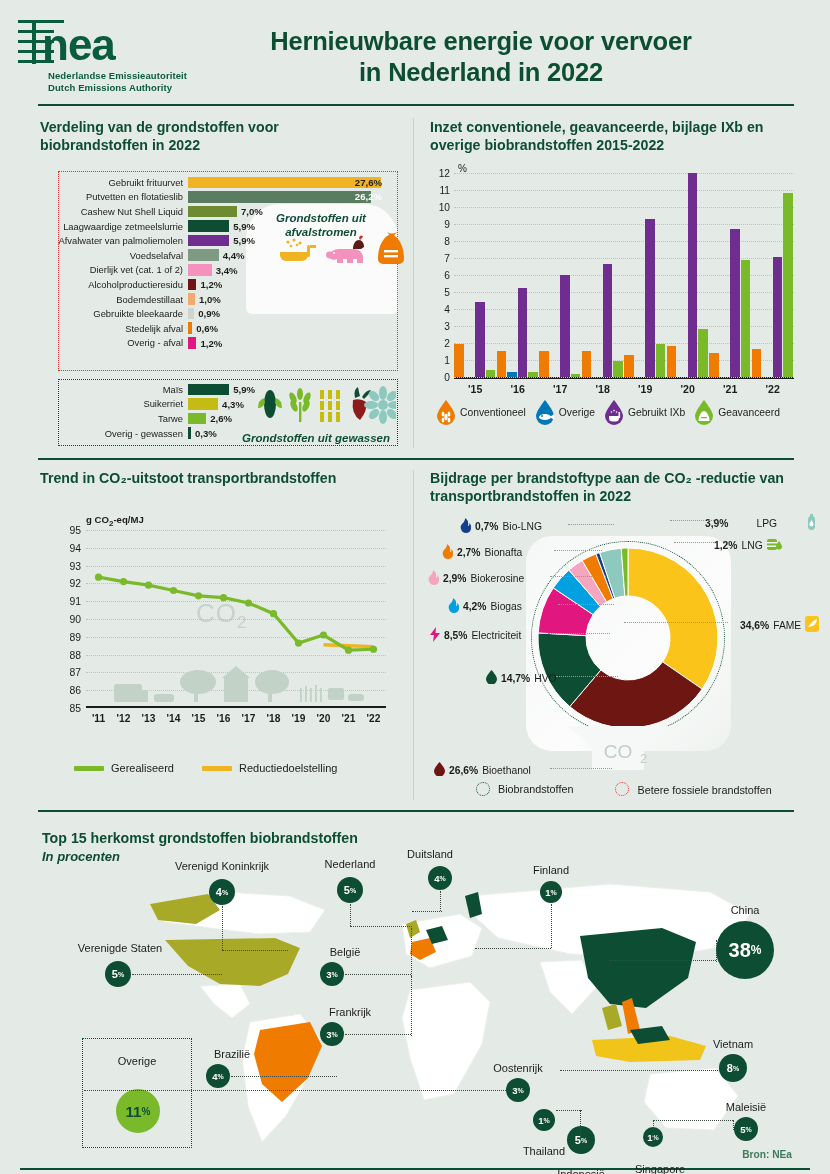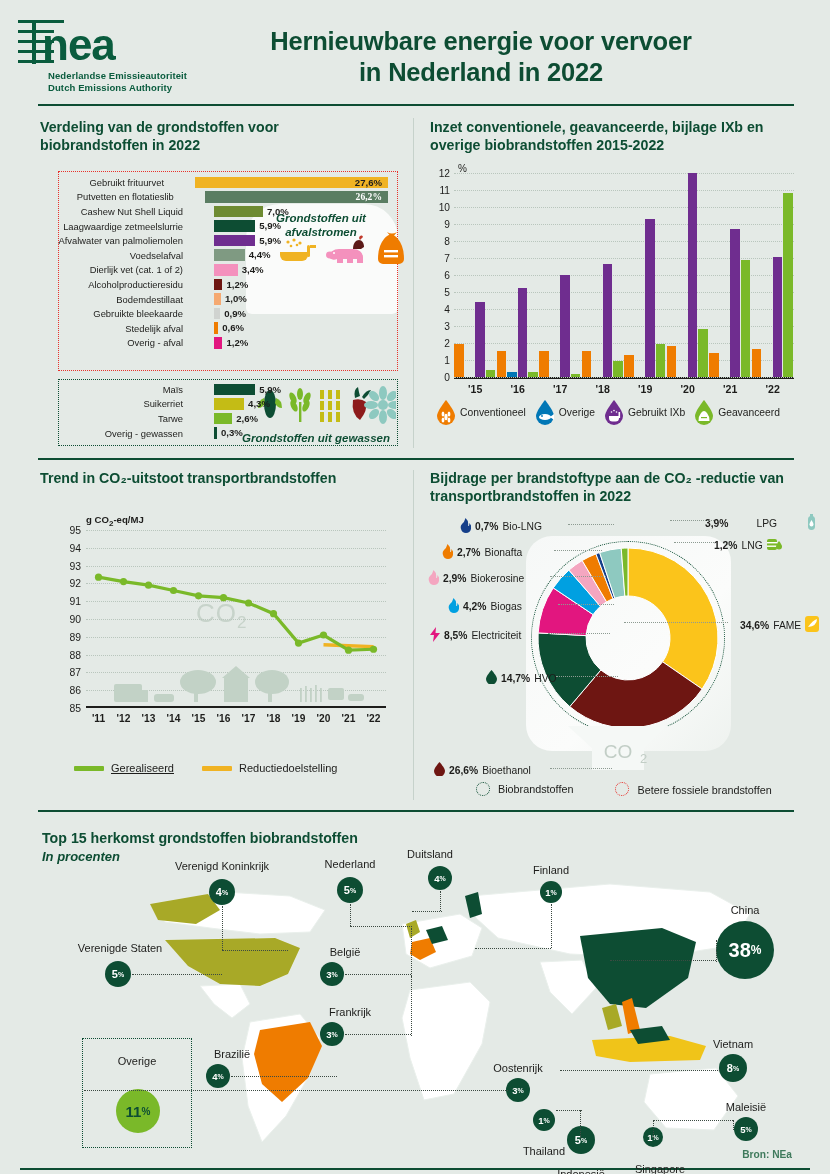--- a/index.html
+++ b/index.html
@@ -47,21 +47,21 @@
   .box-crops {
     position: absolute; left: 20px; top: 260px; width: 340px; height: 67px;
     border: 1.4px dotted #0d4d33;
   }
   .bars { position: absolute; inset: 0; }
   .brow { position: relative; height: 14.6px; display: flex; align-items: center; }
   .blabel {
     width: 150px; text-align: right; padding-right: 5px;
     font-size: 9.4px; color: #1d1d1b; white-space: nowrap;
   }
-  .bwrap { position: relative; flex: 1; height: 11.6px; display:flex; align-items:flex-start;margin-left:26px; }
+  .bwrap { position: relative; flex: 1; height: 11.6px; display:flex; align-items:flex-end; }
   .bfill { height: 11.6px; }
   .bval {
     font-size: 9.6px; font-weight: bold; color: #1d1d1b;
     margin-left: 4px; white-space: nowrap;
   }
   .bval.inside { position:absolute; right: 6px; margin:0; }
   .waste-note {
     position: absolute; right: 12px; top: 92px; width: 130px; text-align: center;
     font-size: 11.5px; font-style: italic; font-weight: bold; color: #0d4d33; line-height: 14px;
   }
@@ -276,21 +276,21 @@
           <div class="blabel">Gebruikt frituurvet</div>
           <div class="bwrap">
             <div class="bfill" style="background: rgb(240, 179, 35); width: 193px;">
               <div class="bval inside" style="color: rgb(29, 29, 27);">27,6%</div>
             </div>
           </div>
         </div>
         <div class="brow">
           <div class="blabel">Putvetten en flotatieslib</div>
           <div class="bwrap">
-            <div class="bfill" style="background: rgb(90, 125, 98); width: 183.21px; font-family: Liberation Serif, serif;">
+            <div class="bfill" style="background: rgb(90, 125, 98); width: 183.21px;">
               <div class="bval inside" style="color: rgb(255, 255, 255);">26,2%</div>
             </div>
           </div>
         </div>
         <div class="brow">
           <div class="blabel">Cashew Nut Shell Liquid</div>
           <div class="bwrap">
             <div class="bfill" style="background: rgb(110, 139, 50); width: 48.9493px;"></div>
             <div class="bval">7,0%</div>
           </div>
@@ -608,21 +608,21 @@
         <div class="l-xlbl" style="left: 112.5px;">'15</div>
         <div class="l-xlbl" style="left: 137.5px;">'16</div>
         <div class="l-xlbl" style="left: 162.5px;">'17</div>
         <div class="l-xlbl" style="left: 187.5px;">'18</div>
         <div class="l-xlbl" style="left: 212.5px;">'19</div>
         <div class="l-xlbl" style="left: 237.5px;">'20</div>
         <div class="l-xlbl" style="left: 262.5px;">'21</div>
         <div class="l-xlbl" style="left: 287.5px;">'22</div>
       </div>
     <div class="legend3" id="legend3">
-        <div style="display: flex; align-items: center; text-decoration: underline;">
+        <div style="display: flex; align-items: center;">
           <span class="lg3-swatch" style="background:#7ab929"></span>
           <span class="lg3-lbl">Gerealiseerd</span>
         </div>
         <div style="display: flex; align-items: center;">
           <span class="lg3-swatch" style="background:#f0b323"></span>
           <span class="lg3-lbl">Reductiedoelstelling</span>
         </div>
       </div>
   </div>
 

